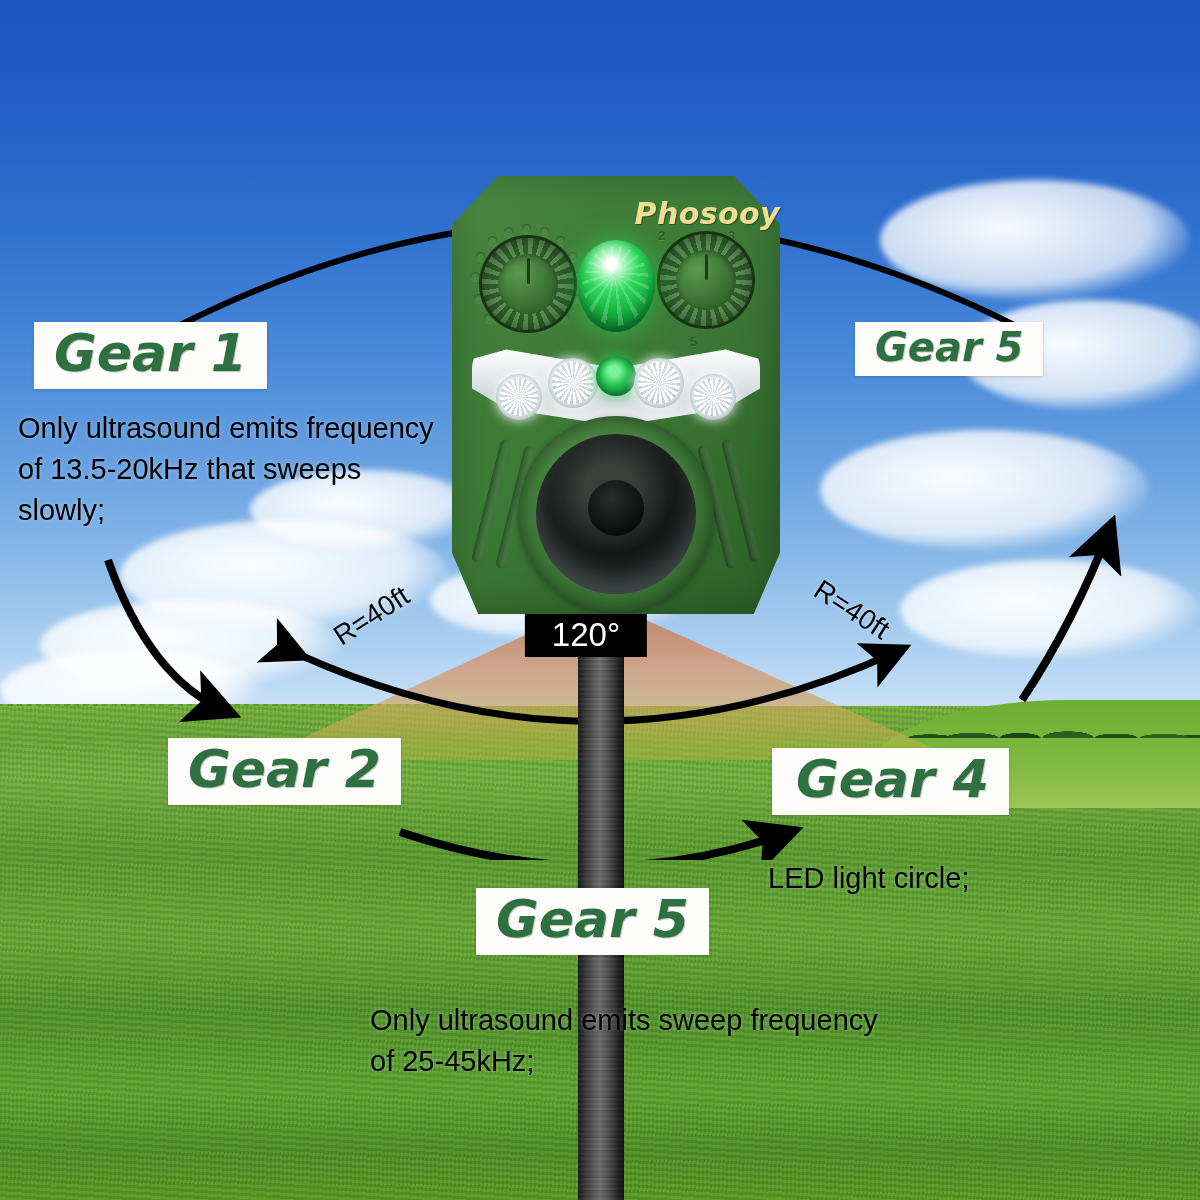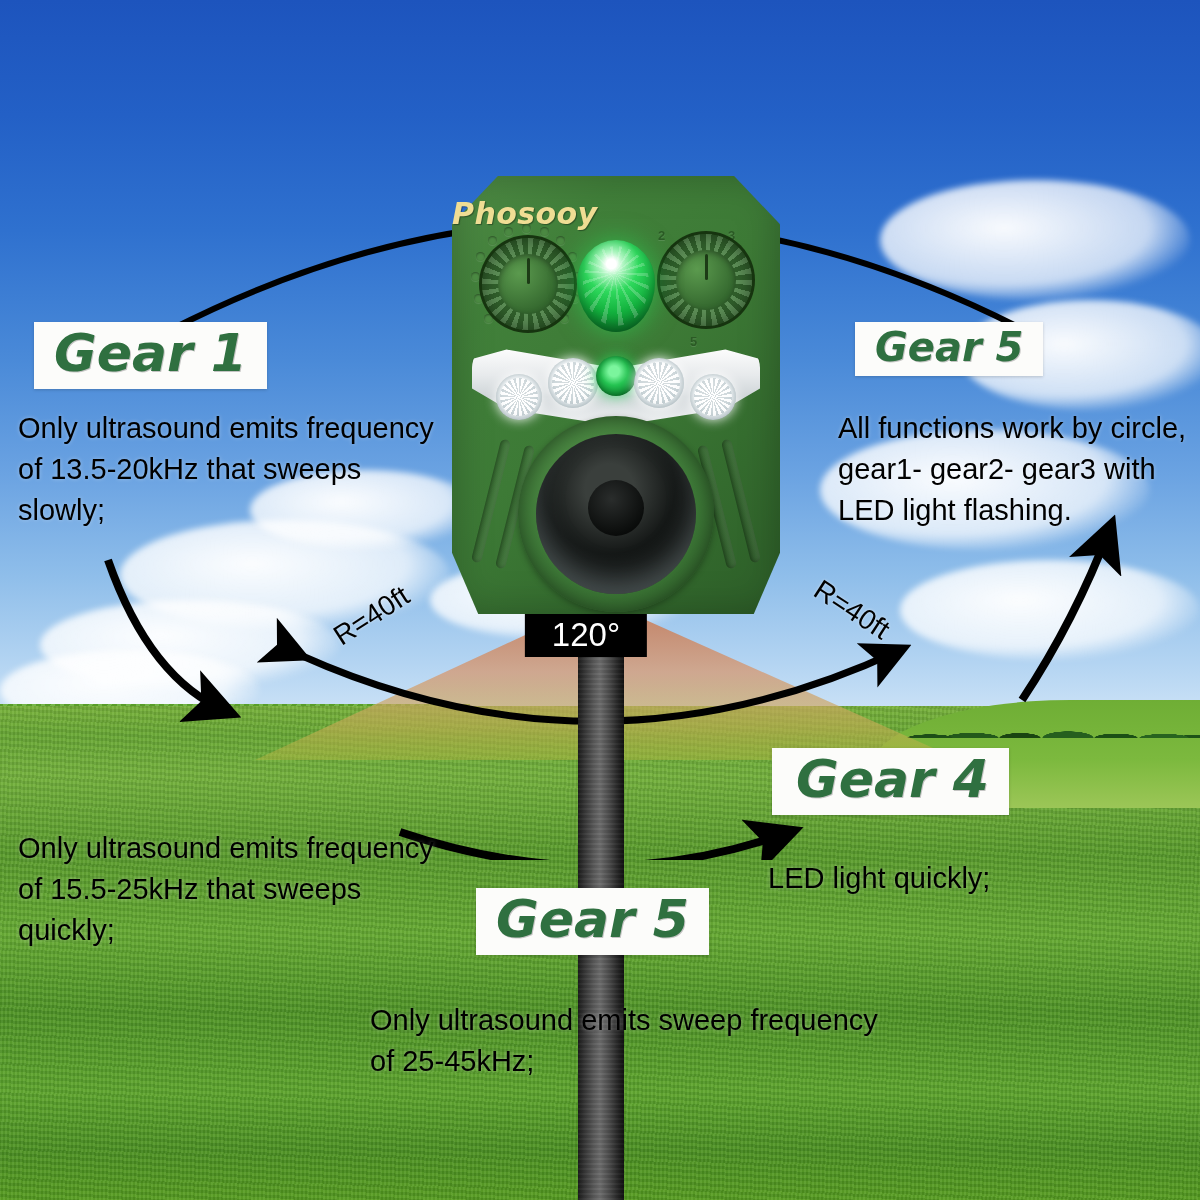--- a/index.html
+++ b/index.html
@@ -85,21 +85,21 @@
   .device{
     position:absolute; left:452px; top:176px; width:328px; height:438px; z-index:8;
   }
   .device-body{
     position:absolute; inset:0;
     background:linear-gradient(135deg,#4f8c45 0%,#41803a 22%,#3d7a36 48%,#356d2f 72%,#2d5e28 100%);
     clip-path:polygon(14% 0%, 86% 0%, 100% 11%, 100% 86%, 92% 100%, 8% 100%, 0% 86%, 0% 11%);
     box-shadow:inset 0 0 40px rgba(0,0,0,.25);
   }
   .brand{
-    position:absolute; left:0; right:0; top:20px; text-align:left;
+    position:absolute; left:0; right:0; top:20px; text-align:right;
     font-family:"DejaVu Sans", sans-serif;
     font-size:30px; font-style:italic; font-weight:700;
     color:#f0dd94; letter-spacing:.4px;
     text-shadow:1px 1px 1px rgba(0,0,0,.35);
   }
   .knob{
     position:absolute; width:92px; height:92px; border-radius:50%;
     background:
       repeating-conic-gradient(from 0deg,
         rgba(255,255,255,.16) 0deg 7deg, rgba(0,0,0,.22) 7deg 15deg);
@@ -336,23 +336,22 @@
   </div>
 
   <div class="badge-120">120°</div>
   <div class="rft rft-left">R=40ft</div>
   <div class="rft rft-right">R=40ft</div>
 
   <div class="gear-title" id="g1-title">Gear 1</div>
   <div class="gear-desc" id="g1-desc">Only ultrasound emits frequency of 13.5-20kHz that sweeps slowly;</div>
 
   <div class="gear-title" id="g5-title">Gear 5</div>
-  <div class="gear-desc" id="g5-desc">All functions work by circle, gear1- gear2- gear3 with LED light flashing.</div>
-
-  <div class="gear-desc" id="g2-desc">Only ultrasound emits frequency of 15.5-25kHz that sweeps quickly;</div>
+
+  <div class="gear-title" id="g2-title">Gear 2</div>
 
   <div class="gear-title" id="g4-title">Gear 4</div>
-  <div class="gear-desc" id="g4-desc">LED light quickly;</div>
+  <div class="gear-desc" id="g4-desc">LED light circle;</div>
 
   <div class="gear-title" id="g3-title">Gear 5</div>
   <div class="gear-desc" id="g3-desc">Only ultrasound emits sweep frequency of 25-45kHz;</div>
 
 </div>
 
 </body></html>

